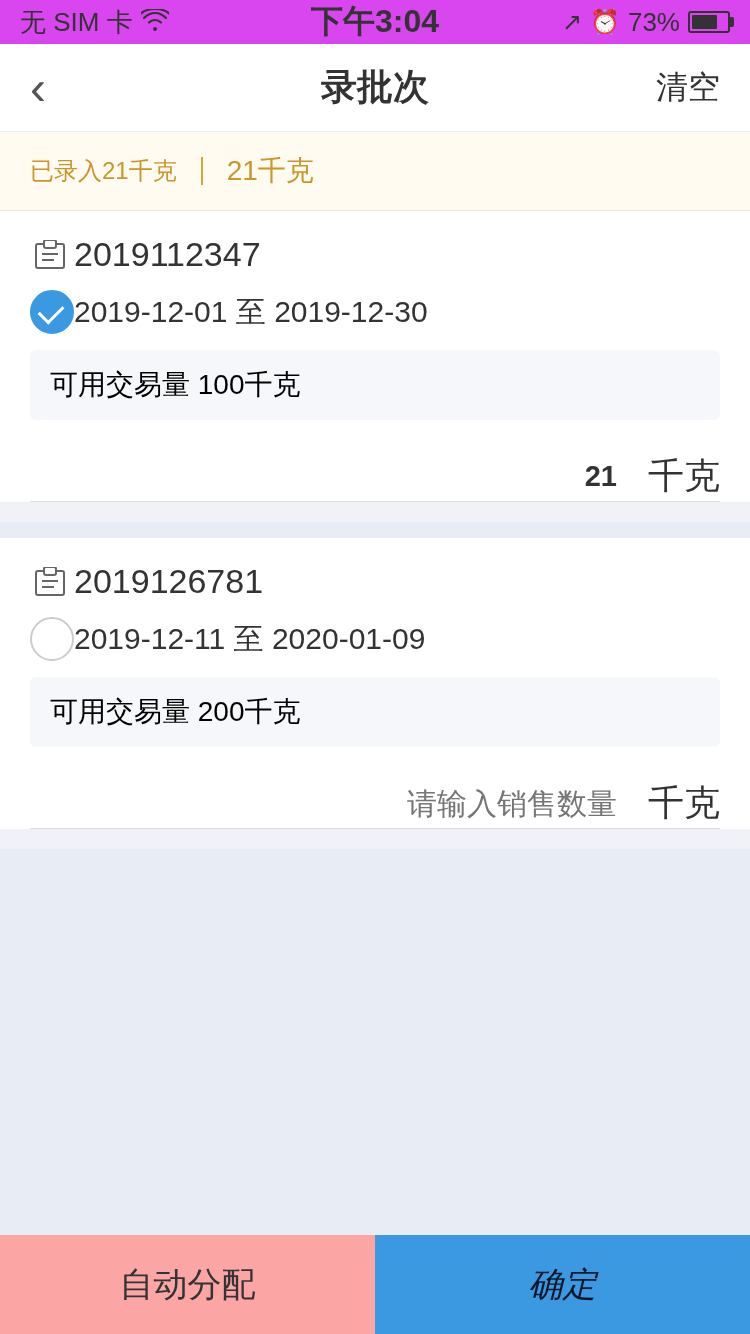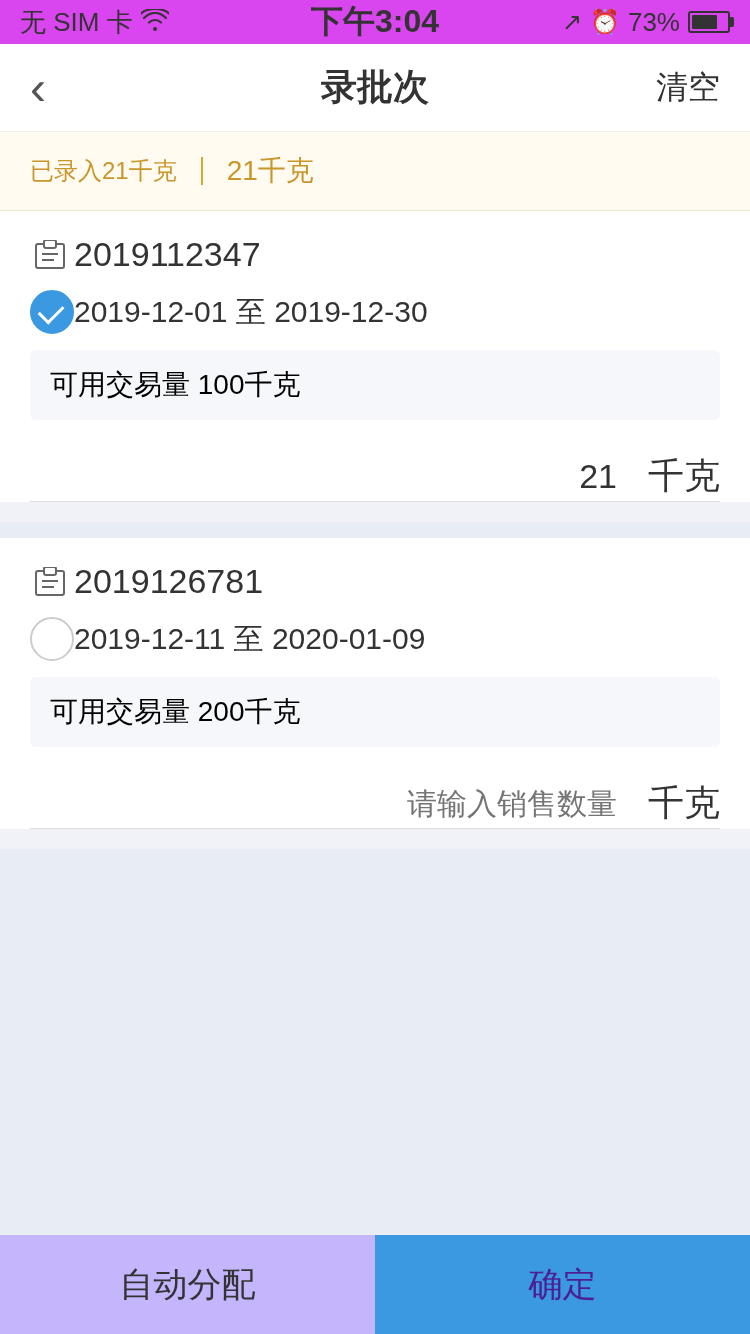--- a/index.html
+++ b/index.html
@@ -252,25 +252,26 @@
     .footer-btn {
       flex: 1;
       display: flex;
       align-items: center;
       justify-content: center;
       font-size: 34px;
       cursor: pointer;
     }
     .footer-btn.secondary {
       color: #333;
-      background: #c4b5fd;
+      background: #fca5a5;
     }
     .footer-btn.primary {
-      color: #4c1d95;
+      color: #0f172a;
       background: #3a99e0;
+      font-style: italic;
     }
   </style>
 </head>
 <body>
 
 <div class="status-bar">
   <div class="status-left">
     <span>无 SIM 卡</span>
     <span>
       <svg width="28" height="22" viewBox="0 0 28 22" fill="none">
@@ -315,21 +316,21 @@
       </svg>
     </span>
     <span class="batch-id">2019112347</span>
   </div>
   <div class="batch-date-row">
     <div class="radio-circle selected"></div>
     <span class="batch-date">2019-12-01 至 2019-12-30</span>
   </div>
   <div class="available-qty">可用交易量 100千克</div>
   <div class="qty-input-row">
-    <input class="qty-input" type="number" value="21" style="font-size: 34px; color: rgb(51, 51, 51); text-align: right; border: none; outline: none; background: transparent; width: 150px;">
+    <input class="qty-input" type="number" value="21" style="font-size: 29px; color: rgb(51, 51, 51); text-align: right; border: none; outline: none; background: transparent; width: 150px; font-weight: bold;">
     <span class="qty-unit">千克</span>
   </div>
   <hr class="qty-divider">
 </div>
 
 <div class="section-divider"></div>
 
 <div class="batch-item">
   <div class="batch-header">
     <span class="batch-icon">

